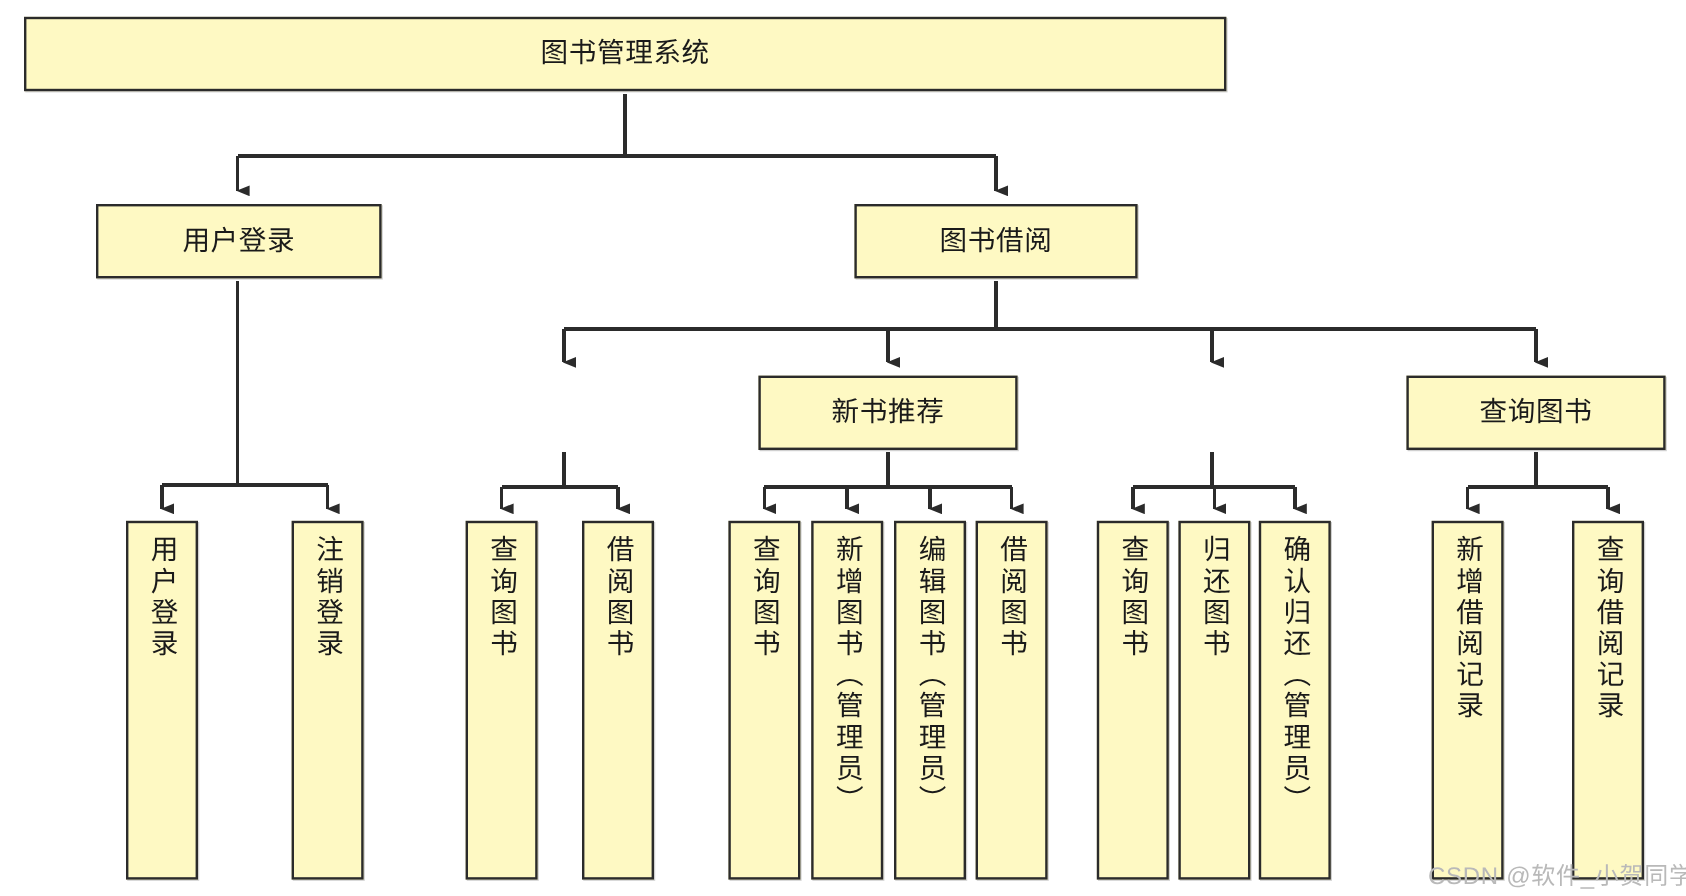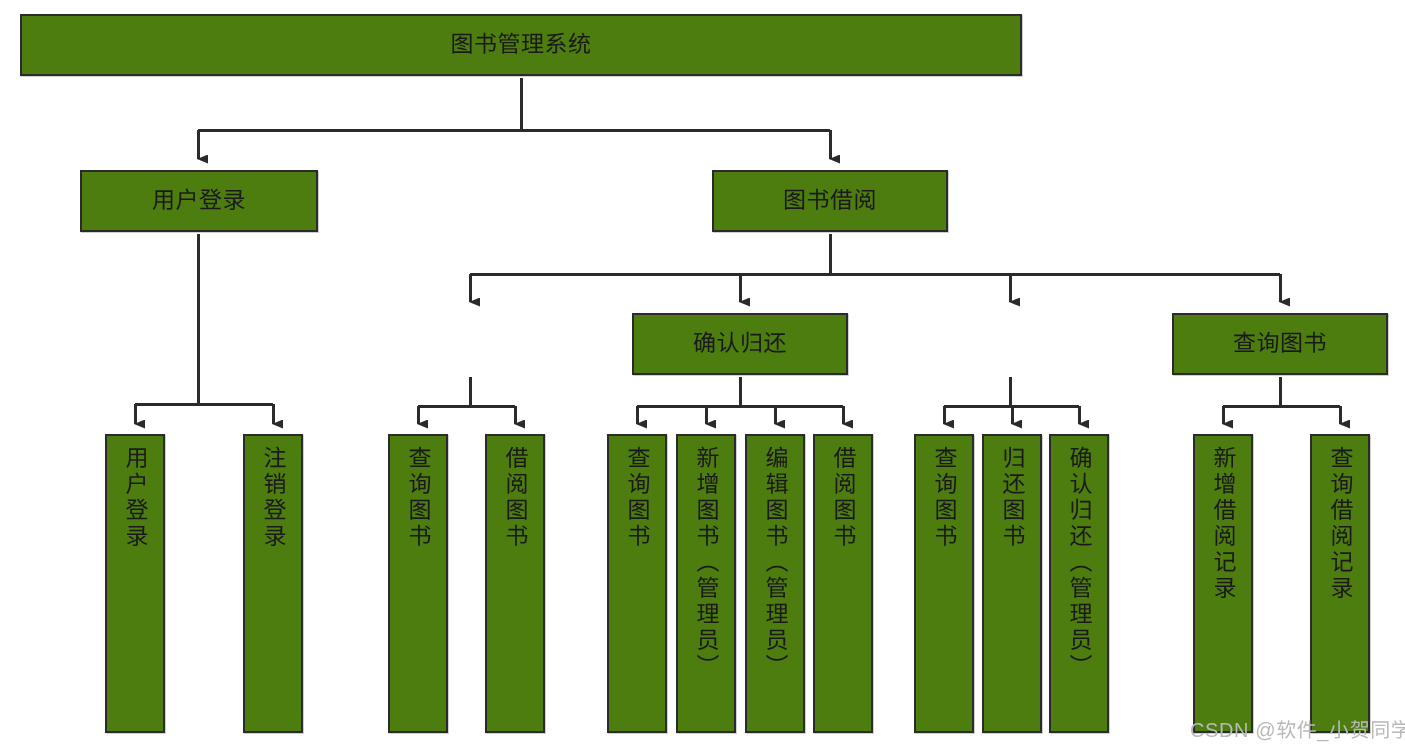--- a/index.html
+++ b/index.html
@@ -22,21 +22,21 @@
     position: absolute;
     left: 0;
     top: 0;
     width: 1405px;
     height: 747px;
     pointer-events: none;
   }
   .node {
     position: absolute;
     box-sizing: border-box;
-    background: #4d7c0f;
+    background: #fef9c3;
     border: 2px solid #2b2b2b;
     display: flex;
     align-items: center;
     justify-content: center;
     box-shadow: 1px 1px 0 rgba(120,120,120,0.35);
   }
   .node-label {
     color: #1a1a1a;
     font-size: 22px;
     line-height: 1.18;
@@ -132,21 +132,21 @@
   </div>
 
   <div class="node level2" style="left:80px; top:170px; width:238px; height:62px;">
     <span class="node-label">用户登录</span>
   </div>
   <div class="node level2" style="left:712px; top:170px; width:236px; height:62px;">
     <span class="node-label">图书借阅</span>
   </div>
 
   <div class="node level3" style="left:632px; top:313px; width:216px; height:62px;">
-    <span class="node-label">确认归还</span>
+    <span class="node-label">新书推荐</span>
   </div>
   <div class="node level3" style="left:1172px; top:313px; width:216px; height:62px;">
     <span class="node-label">查询图书</span>
   </div>
 
   <div class="node leaf" style="left:105px; top:434px; width:60px; height:299px;">
     <span class="node-label">用户登录</span>
   </div>
   <div class="node leaf" style="left:243px; top:434px; width:60px; height:299px;">
     <span class="node-label">注销登录</span>

